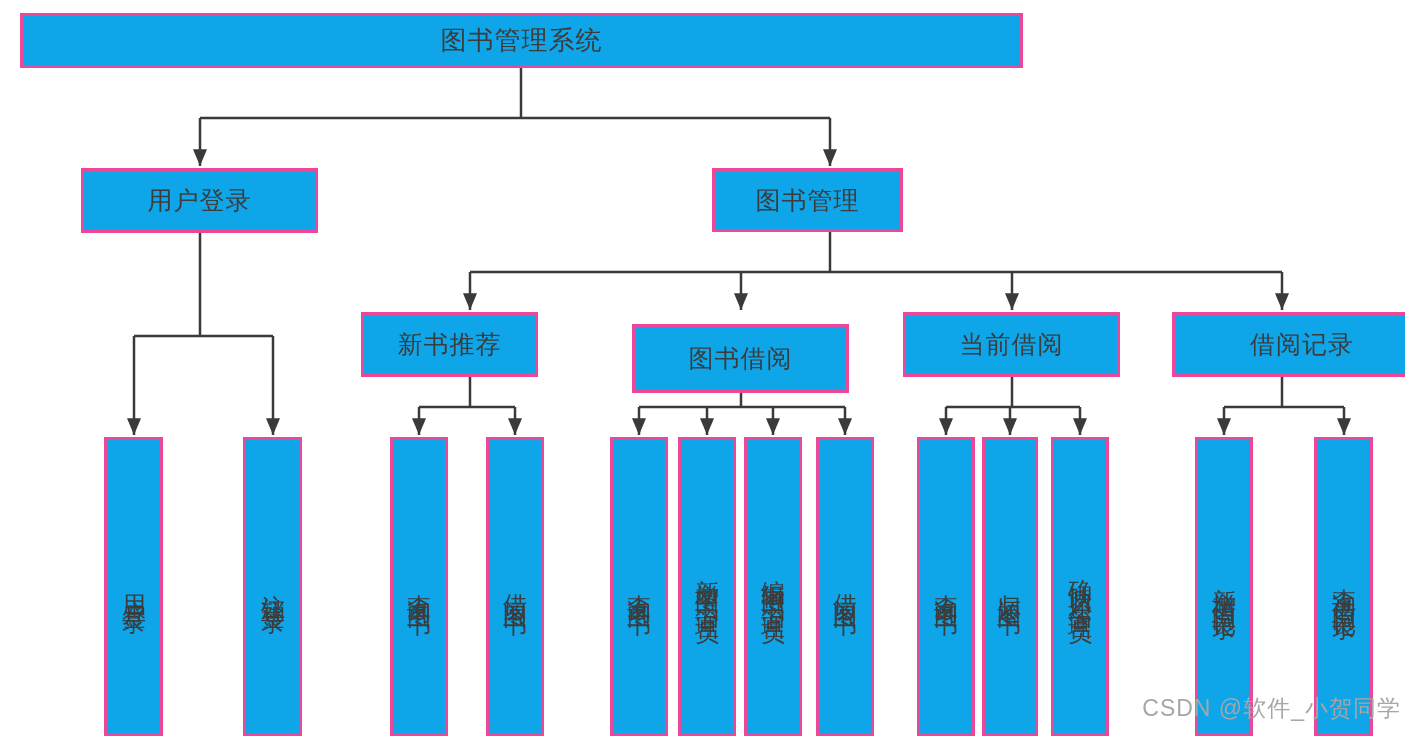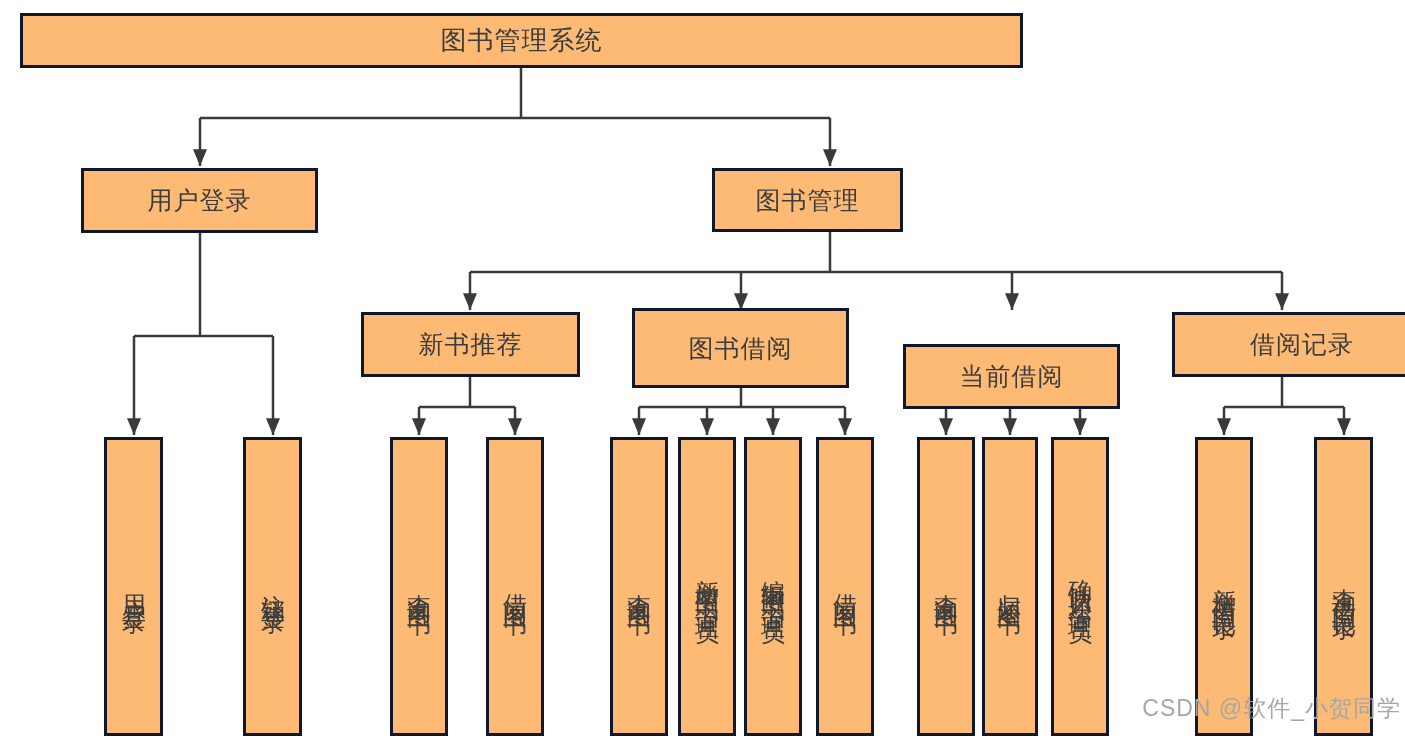--- a/index.html
+++ b/index.html
@@ -18,22 +18,22 @@
     z-index: 1;
   }
   svg.connectors path.ln {
     fill: none;
     stroke: #3a3a3a;
     stroke-width: 2.5;
   }
   .node {
     position: absolute;
     box-sizing: border-box;
-    background: #fdba74;
-    border: 3px solid #0f172a;
+    background: #0ea5e9;
+    border: 3px solid #ec4899;
     color: #3c3c3c;
     z-index: 2;
   }
   .node.h {
     display: flex;
     align-items: center;
     justify-content: center;
     font-size: 25px;
     letter-spacing: 1px;
   }
@@ -122,23 +122,23 @@
       <path class="ln" d="M1224 407 V435" marker-end="url(#arrow)"></path>
       <path class="ln" d="M1344 407 V435" marker-end="url(#arrow)"></path>
     </g>
   </svg>
 
   <div class="node h title" style="left:20px; top:13px; width:1003px; height:55px;">图书管理系统</div>
 
   <div class="node h" style="left:81px; top:168px; width:237px; height:65px;">用户登录</div>
   <div class="node h" style="left:712px; top:168px; width:191px; height:64px;">图书管理</div>
 
-  <div class="node h" style="left:361px; top:312px; width:219px; height:65px;">新书推荐</div>
-  <div class="node h" style="left:632px; top:308px; width:217px; height:80px;">图书借阅</div>
-  <div class="node h" style="left:903px; top:312px; width:217px; height:65px;margin-top:32px;">当前借阅</div>
+  <div class="node h" style="left:361px; top:312px; width:177px; height:65px;">新书推荐</div>
+  <div class="node h" style="left:632px; top:324px; width:217px; height:69px;">图书借阅</div>
+  <div class="node h" style="left:903px; top:312px; width:217px; height:65px;">当前借阅</div>
   <div class="node h" style="left:1172px; top:312px; width:260px; height:65px;">借阅记录</div>
 
   <div class="node v" style="left:104px; top:437px; width:59px; height:299px;">用户登录</div>
   <div class="node v" style="left:243px; top:437px; width:59px; height:299px;">注销登录</div>
 
   <div class="node v" style="left:390px; top:437px; width:58px; height:299px;">查询图书</div>
   <div class="node v" style="left:486px; top:437px; width:58px; height:299px;">借阅图书</div>
 
   <div class="node v" style="left:610px; top:437px; width:58px; height:299px;">查询图书</div>
   <div class="node v" style="left:678px; top:437px; width:58px; height:299px;">新增图书（管理员）</div>

